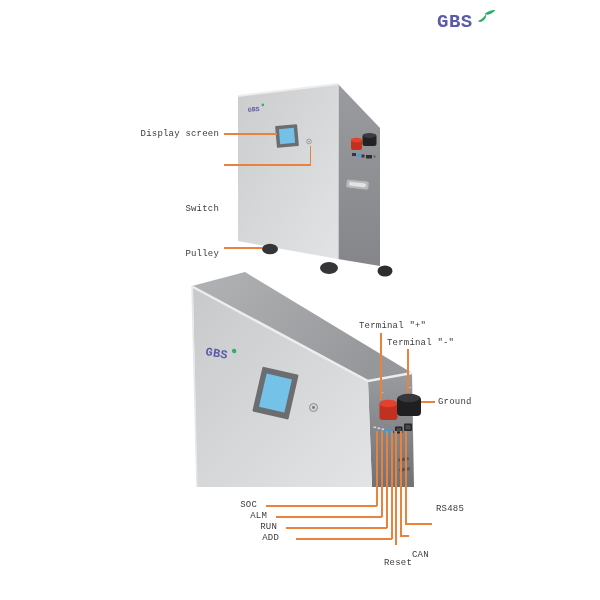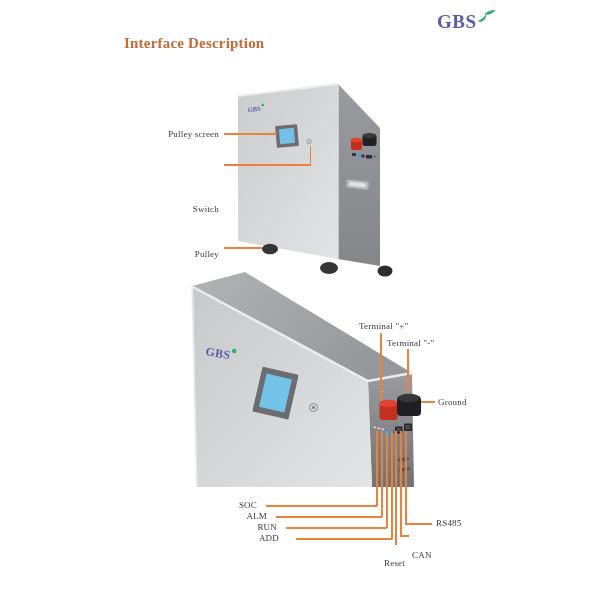--- a/index.html
+++ b/index.html
@@ -1,18 +1,18 @@
 <!DOCTYPE html>
 <html><head>
 <meta charset="utf-8">
 <style>
   html,body{margin:0;padding:0;background:#fff;}
   #canvas{
     position:relative;width:600px;height:600px;background:#fff;overflow:hidden;
-    font-family:Liberation Serif, serif;
+    font-family:Liberation Mono, monospace;
     --accent:#E8823C;--title:#C7693A;--logo:#5B5BA8;--leaf:#2FAE6E;
   }
   .lbl{position:absolute;font-size:9px;line-height:10px;color:#3b3b3b;white-space:nowrap;letter-spacing:.2px;}
   .lbl.r{text-align:right;}
   .hl{position:absolute;height:1.5px;background:var(--accent);}
   .vl{position:absolute;width:1.5px;background:var(--accent);}
   #brand{position:absolute;left:437px;top:11px;font-size:19px;font-weight:bold;color:var(--logo);letter-spacing:.5px;}
   #brand-leaf{position:absolute;left:477px;top:8px;}
   #page-title{position:absolute;left:124px;top:35px;font-size:15px;font-weight:bold;color:var(--title);letter-spacing:.2px;}
   .devsvg{position:absolute;}
@@ -21,21 +21,20 @@
 </head>
 <body>
 
 <div id="canvas" style="--accent: #E8823C; --title: #C7693A; --logo: #5B5BA8; --leaf: #2FAE6E;">
 
   <div id="brand">GBS</div>
   <svg id="brand-leaf" width="20" height="16" viewBox="0 0 20 16">
     <path d="M1 13 Q6 11 9 6 Q10 11 5 13.5 Q2.5 14.5 1 13 Z" style="fill:var(--leaf)"></path>
     <path d="M8 5.5 Q13 1.5 18.5 2 Q14.5 7 9.5 6.8 Q8.4 6.6 8 5.5 Z" style="fill:var(--leaf)"></path>
   </svg>
-  <div id="page-title">Interface Description</div>
 
   <svg class="devsvg" style="left:230px;top:75px;" width="165" height="210" viewBox="0 0 165 210">
     <defs>
       <linearGradient id="gf1" x1="0" y1="0" x2="1" y2="1">
         <stop offset="0" stop-color="#cbccce"></stop>
           <stop offset="1" stop-color="#e2e3e5"></stop>
       </linearGradient>
       <linearGradient id="gs1" x1="0" y1="0" x2="0" y2="1">
         <stop offset="0" stop-color="#9a9b9e"></stop>
           <stop offset="1" stop-color="#85868a"></stop>
@@ -88,21 +87,21 @@
     <ellipse cx="40" cy="174" rx="8" ry="5.2" fill="#353537"></ellipse>
     <ellipse cx="99" cy="193" rx="9" ry="6" fill="#353537"></ellipse>
     <ellipse cx="155" cy="196" rx="7.5" ry="5.5" fill="#2e2e30"></ellipse>
   </svg>
 
   <div class="hl" style="left:224px;top:133px;width:53px;"></div>
   <div class="hl" style="left:224px;top:164px;width:87px;"></div>
   <div class="vl" style="left:309.5px;top:146px;height:19px;"></div>
   <div class="hl" style="left:224px;top:247px;width:38px;"></div>
 
-  <div class="lbl r" style="right:381px;top:129px;">Pulley screen</div>
+  <div class="lbl r" style="right:381px;top:129px;">Display screen</div>
   <div class="lbl r" style="right:381px;top:160px;margin-top:44px;">Switch</div>
   <div class="lbl r" style="right:381px;top:249px;">Pulley</div>
 
   <svg class="devsvg" style="left:185px;top:250px;" width="245" height="237" viewBox="0 0 245 237">
     <defs>
       <linearGradient id="gf2" x1="0" y1="0" x2="1" y2="1">
         <stop offset="0" stop-color="#c8c9cb"></stop>
           <stop offset="1" stop-color="#e3e4e6"></stop>
       </linearGradient>
       <linearGradient id="gt2" x1="0" y1="0" x2="1" y2="0.4">
@@ -186,15 +185,15 @@
 
   <div class="lbl" style="left:359px;top:321px;">Terminal "+"</div>
   <div class="lbl" style="left:387px;top:338px;">Terminal "-"</div>
   <div class="lbl" style="left:438px;top:397px;">Ground</div>
   <div class="lbl r" style="right:343px;top:500px;">SOC</div>
   <div class="lbl r" style="right:333px;top:511px;">ALM</div>
   <div class="lbl r" style="right:323px;top:522px;">RUN</div>
   <div class="lbl r" style="right:321px;top:533px;text-align:center;">ADD</div>
   <div class="lbl" style="left:384px;top:546px;margin-top:12px;">Reset</div>
   <div class="lbl" style="left:412px;top:529px;margin-top:21px;">CAN</div>
-  <div class="lbl" style="left:436px;top:518px;">RS485</div>
+  <div class="lbl" style="left:436px;top:504px;">RS485</div>
 
 </div>
 
 </body></html>

